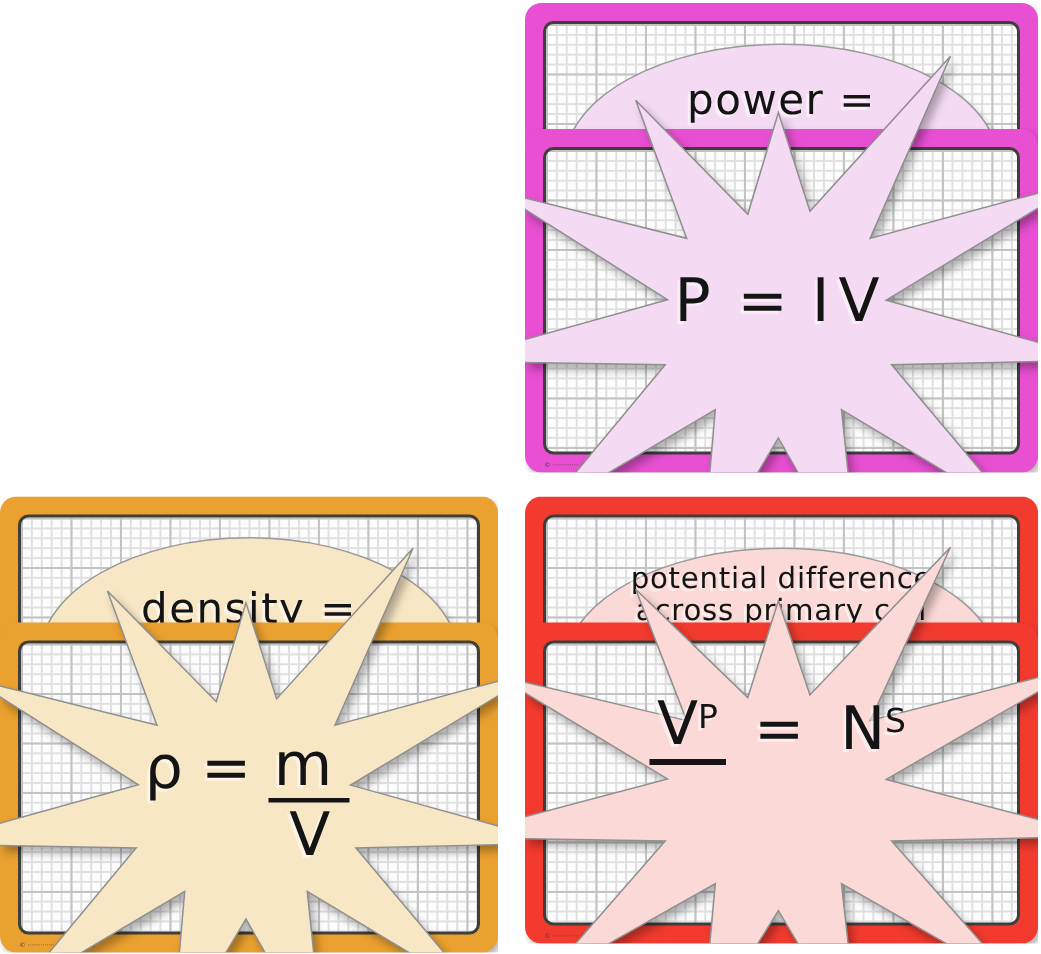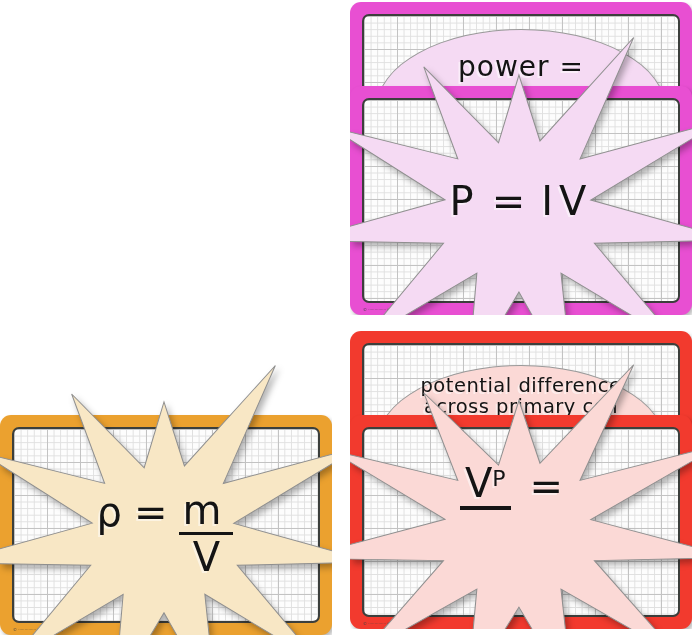--- a/index.html
+++ b/index.html
@@ -105,20 +105,25 @@
   </svg>
   <div class="formula">
     <span class="lead">P</span>
       <span class="eq">=</span>
       <span>I</span>
       <span>V</span>
   </div>
 </div>
 
 <div class="poster bl p-orange" style="--accent: #eba12f; --pale: #f8e7c5;">
+  <div class="card card1">
+    <div class="paper"></div>
+    <div class="ellipse"></div>
+    <div class="prompt">density =</div>
+  </div>
   <div class="card card2">
     <div class="paper"></div>
     <div class="copyright">© ·············· (··················)</div>
   </div>
   <svg class="star" viewBox="0 0 330 313" preserveAspectRatio="none">
     <polygon class="starpoly" points="163.0,73.0 183.3,138.9 273.7,35.5 222.0,156.9 358.6,118.8 232.3,198.1 370.9,238.0 235.8,241.2 317.9,342.2 203.6,271.1 215.2,385.5 163.0,290.0 113.6,375.9 122.4,271.1 11.8,338.9 90.2,241.2 -49.8,238.7 91.7,197.8 -19.0,125.1 104.0,156.9 71.2,64.9 143.3,140.8"></polygon>
   </svg>
   <div class="formula">
     <span class="lead">ρ</span>
       <span class="eq">=</span>
@@ -141,15 +146,16 @@
   </div>
   <svg class="star" viewBox="0 0 330 313" preserveAspectRatio="none">
     <polygon class="starpoly" points="163.0,73.0 183.3,138.9 273.7,35.5 222.0,156.9 358.6,118.8 232.3,198.1 370.9,238.0 235.8,241.2 317.9,342.2 203.6,271.1 215.2,385.5 163.0,290.0 113.6,375.9 122.4,271.1 11.8,338.9 90.2,241.2 -49.8,238.7 91.7,197.8 -19.0,125.1 104.0,156.9 71.2,64.9 143.3,140.8"></polygon>
   </svg>
   <div class="formula">
     <span class="sfrac">
         <span class="top"><span>V</span><span class="supl">P</span></span>
       </span>
       <span class="eq">=</span>
       <span class="sfrac">
+        <span class="bot"><span>N</span><span class="supl">S</span></span>
       </span>
   </div>
 </div>
 
 </body></html>

